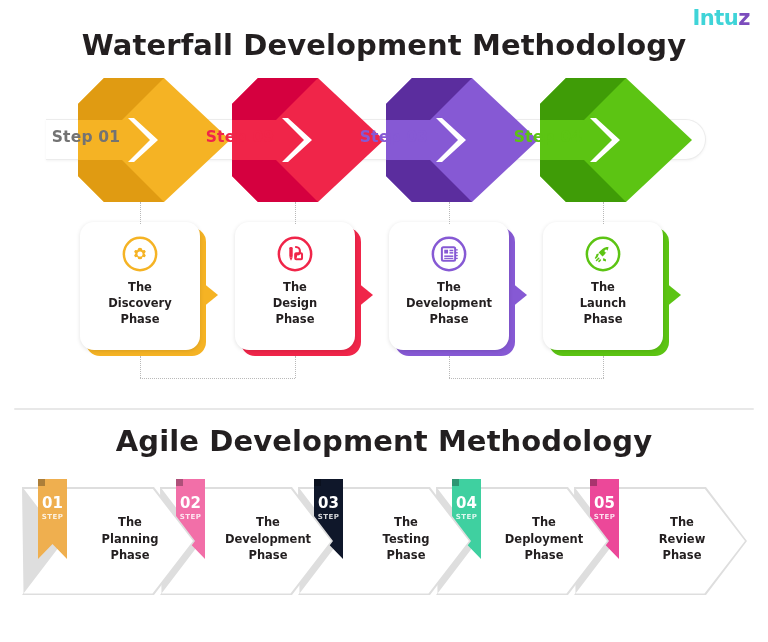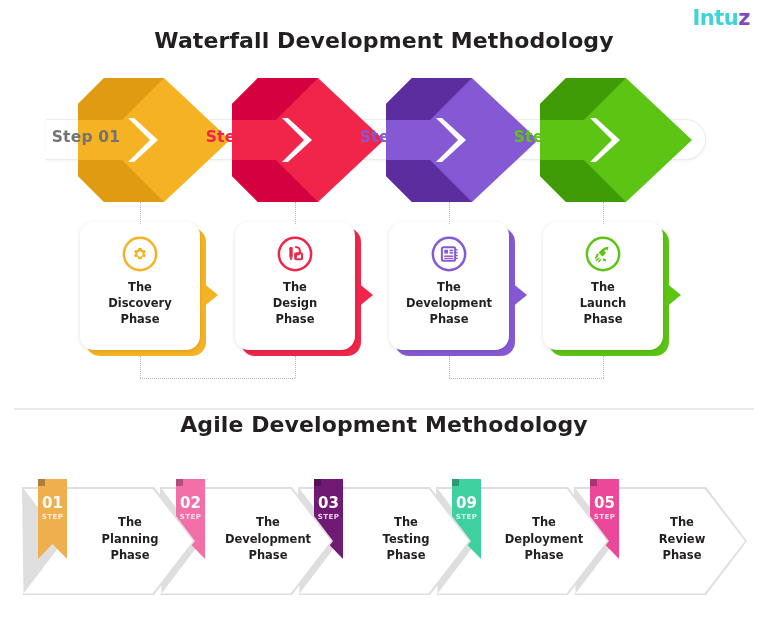--- a/index.html
+++ b/index.html
@@ -12,23 +12,23 @@
   }
 
   
   #logo{ position:absolute; top:8px; right:18px; font-family:"DejaVu Sans", sans-serif;
          font-size:21px; font-weight:700; letter-spacing:-0.5px; line-height:1; }
   #logo .c{ color:#3fd4d8;margin-left:44px; }
   #logo .z{ color:#7c4dbd; }
 
   
   .sec-title{ position:absolute; left:0; width:100%; text-align:center;
-              font-size:22px; font-weight:600; color:#231f20; letter-spacing:.1px; }
+              font-size:29px; font-weight:600; color:#231f20; letter-spacing:.1px; }
   #title-waterfall{ top:28px; }
-  #title-agile{ top:412px; }
+  #title-agile{ top:424px; }
 
   
   #divider{ position:absolute; left:14px; top:408px; width:740px; height:2px;
             background:#e8e8e8; border-radius:2px; }
 
   
   #chev-row{ position:absolute; left:0; top:78px; width:768px; height:124px; }
 
   
   #rail{ position:absolute; left:46px; top:41px; width:660px; height:41px;
@@ -269,32 +269,32 @@
         <div class="ribbon" style="background:#f26fa8">
           <div class="rnum">02</div>
           <div class="rstep">STEP</div>
         </div>
         <div class="rfold"></div>
         <div class="atext">The<br>Development<br>Phase</div>
       </div>
       <div class="ag" style="left: 298px; z-index: 8;">
         <div class="aborder"></div>
         <div class="ainner"></div>
-        <div class="ribbon" style="background:#701a75">
+        <div class="ribbon" style="background:#0f172a">
           <div class="rnum">03</div>
           <div class="rstep">STEP</div>
         </div>
         <div class="rfold"></div>
         <div class="atext">The<br>Testing<br>Phase</div>
       </div>
       <div class="ag" style="left: 436px; z-index: 7;">
         <div class="aborder"></div>
         <div class="ainner"></div>
         <div class="ribbon" style="background:#3fd0a0">
-          <div class="rnum">09</div>
+          <div class="rnum">04</div>
           <div class="rstep">STEP</div>
         </div>
         <div class="rfold"></div>
         <div class="atext">The<br>Deployment<br>Phase</div>
       </div>
       <div class="ag" style="left: 574px; z-index: 6;">
         <div class="aborder"></div>
         <div class="ainner"></div>
         <div class="ribbon" style="background:#ec4899">
           <div class="rnum">05</div>

